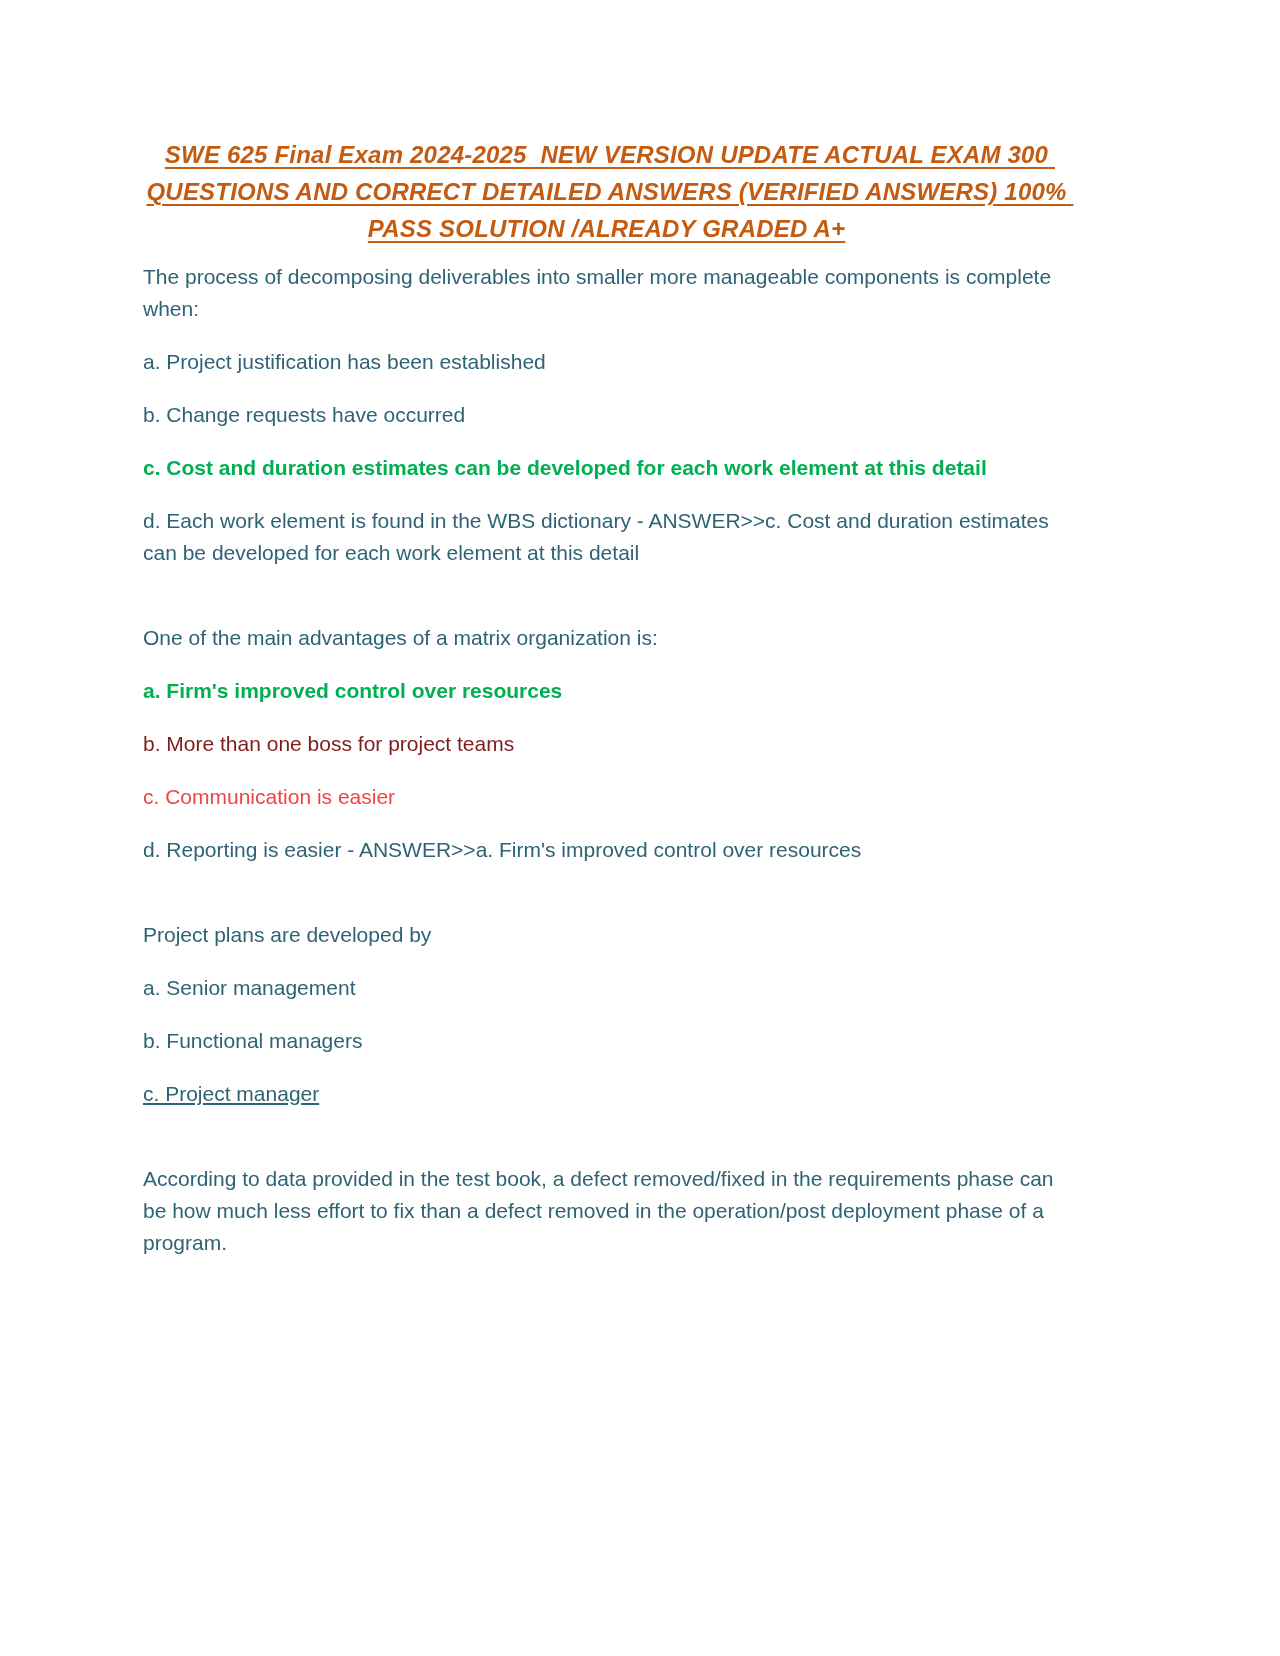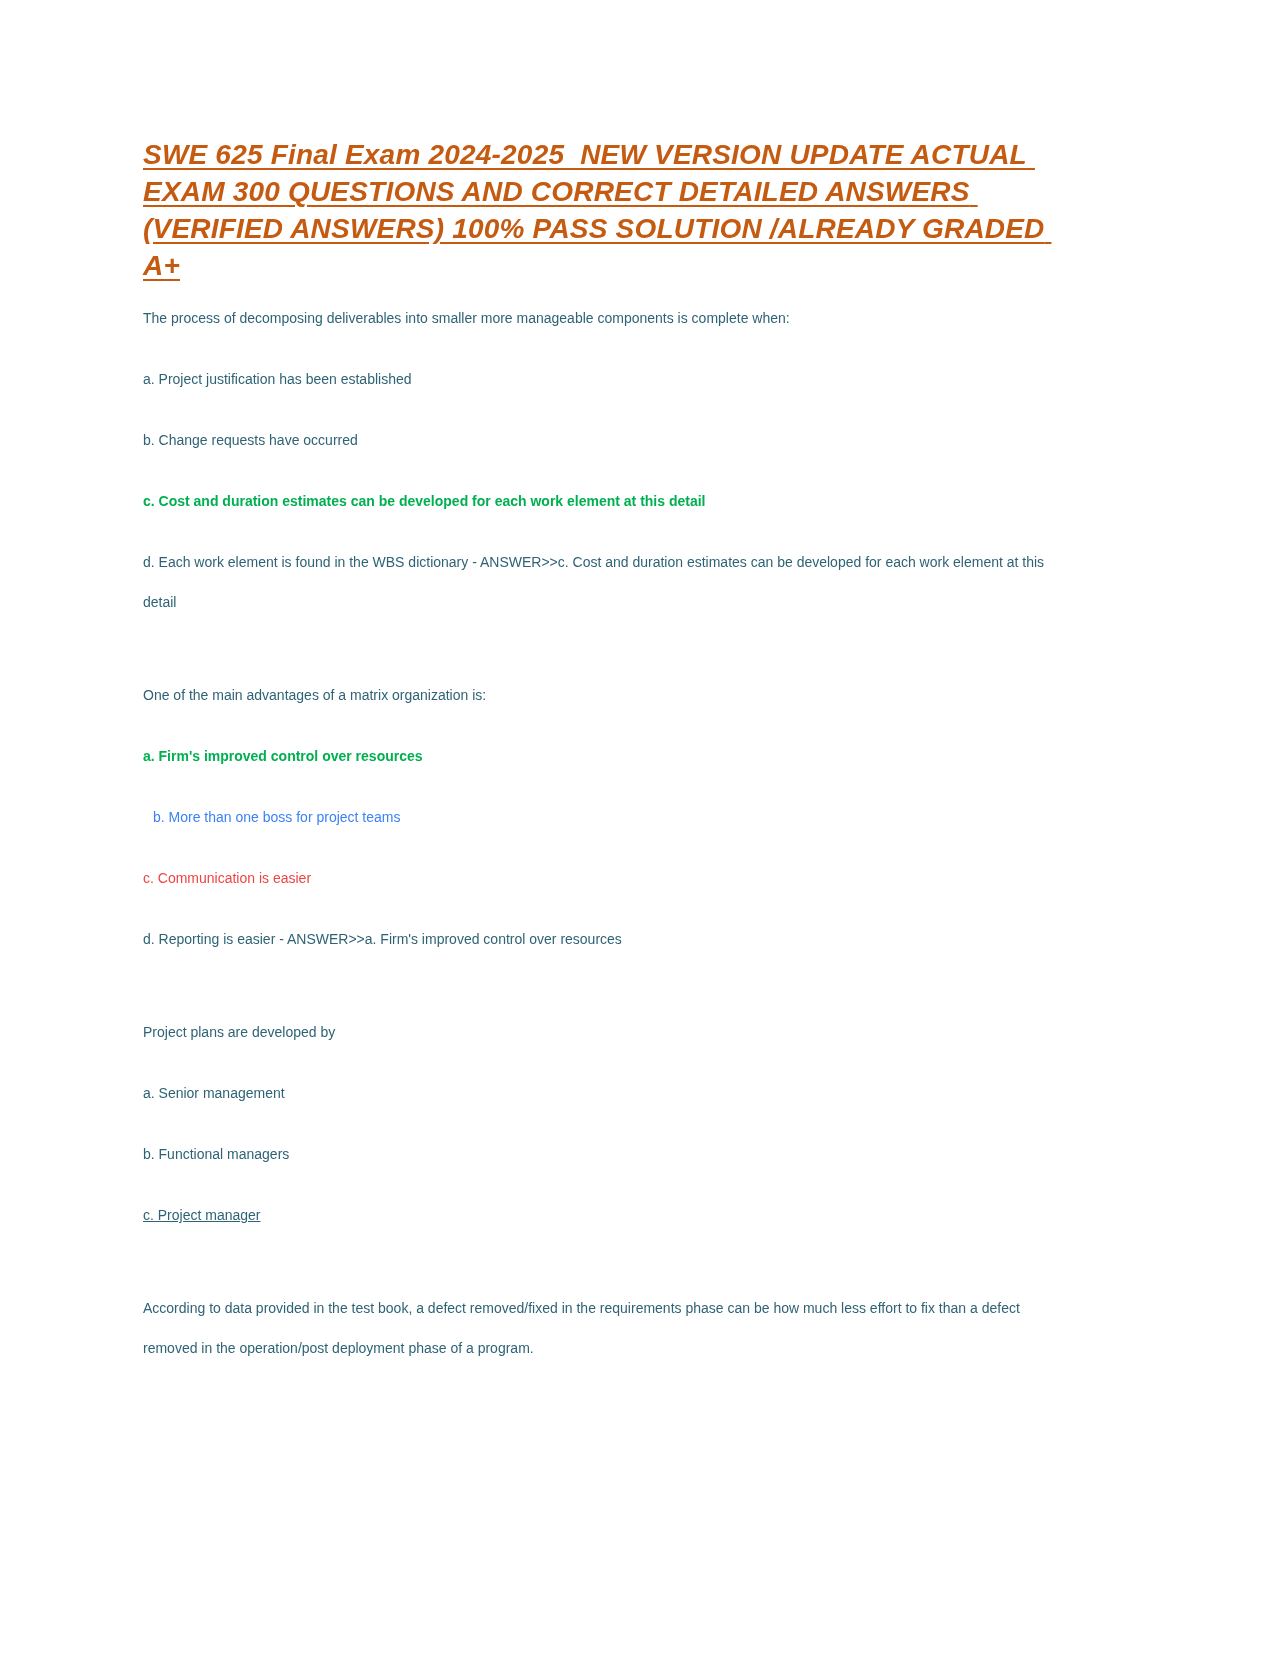--- a/index.html
+++ b/index.html
@@ -14,33 +14,34 @@
     font-family: "Liberation Sans", sans-serif;
     overflow: hidden;
   }
   .page {
     width: 1280px;
     height: 1656px;
     background: #ffffff;
     padding: 136px 210px 60px 143px;
   }
   .doc-title {
-    font-size: 28px;
+    font-size: 24px;
     line-height: 37px;
     font-weight: bold;
     font-style: italic;
     text-decoration: underline;
     text-underline-offset: 4px;
     margin: 0 0 14px 0;
     white-space: pre-wrap;
     letter-spacing: 0.2px;
+    text-align: center;
   }
   .para {
-    font-size: 14px;
-    line-height: 40px;
+    font-size: 21px;
+    line-height: 32px;
     margin: 0 0 21px 0;
     font-weight: normal;
   }
   .question-block { margin-bottom: 53px; }
   .question-block:last-child { margin-bottom: 0; }
   .para.highlight { font-weight: bold; }
 </style>
 </head>
 <body>
 
@@ -50,21 +51,21 @@
       <div class="question-block">
         <p class="para question" style="color: rgb(46, 99, 117);">The process of decomposing deliverables into smaller more manageable components is complete when:</p>
         <p class="para option" style="color: rgb(46, 99, 117);">a. Project justification has been established</p>
         <p class="para option" style="color: rgb(46, 99, 117);">b. Change requests have occurred</p>
         <p class="para option highlight" style="color: rgb(0, 176, 80); margin-top: 12px;">c. Cost and duration estimates can be developed for each work element at this detail</p>
         <p class="para option" style="color: rgb(46, 99, 117);">d. Each work element is found in the WBS dictionary - ANSWER&gt;&gt;c. Cost and duration estimates can be developed for each work element at this detail</p>
       </div>
       <div class="question-block">
         <p class="para question" style="color: rgb(46, 99, 117);">One of the main advantages of a matrix organization is:</p>
         <p class="para option highlight" style="color: rgb(0, 176, 80);">a. Firm's improved control over resources</p>
-        <p class="para option" style="color: #3b82f6; margin-left: 10px;">b. More than one boss for project teams</p>
+        <p class="para option" style="color: #7f1d1d;">b. More than one boss for project teams</p>
         <p class="para option" style="color: #ef4444;">c. Communication is easier</p>
         <p class="para option" style="color: rgb(46, 99, 117);">d. Reporting is easier - ANSWER&gt;&gt;a. Firm's improved control over resources</p>
       </div>
       <div class="question-block">
         <p class="para question" style="color: rgb(46, 99, 117);">Project plans are developed by</p>
         <p class="para option" style="color: rgb(46, 99, 117);">a. Senior management</p>
         <p class="para option" style="color: rgb(46, 99, 117);">b. Functional managers</p>
         <p class="para option" style="color: rgb(46, 99, 117); text-decoration: underline;">c. Project manager</p>
       </div>
       <div class="question-block">

